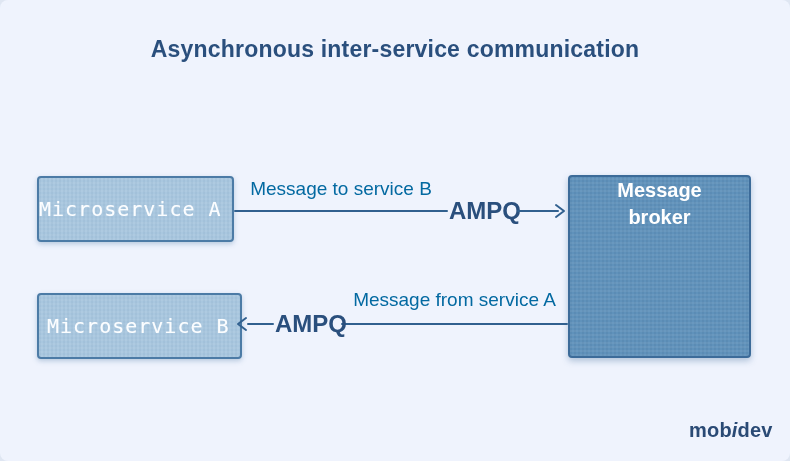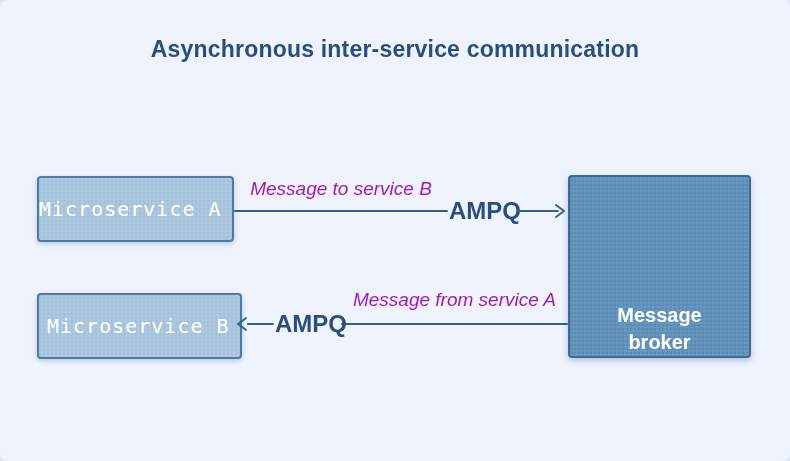--- a/index.html
+++ b/index.html
@@ -68,21 +68,21 @@
     width: 179px;
     height: 179px;
     background-color: #6092bb;
     background-image:
       repeating-linear-gradient(0deg, rgba(255,255,255,0.06) 0 2px, rgba(0,0,0,0) 2px 4px),
       repeating-linear-gradient(90deg, rgba(26,60,100,0.07) 0 2px, rgba(0,0,0,0) 2px 4px);
     border: 2px solid #3c6b99;
     border-radius: 4px;
     box-shadow: 0 3px 6px rgba(60,107,153,0.35);
     display: flex;
-    align-items: flex-end;
+    align-items: flex-start;
     justify-content: center;
   }
   .broker-box .broker-label {
     width: 110px;
     text-align: center;
     color: #ffffff;
     font-size: 20px;
     font-weight: 700;
     line-height: 27px;
   }
@@ -116,23 +116,22 @@
     font-weight: 700;
     line-height: 20px;
   }
   #protocol-top    { left: 449px; top: 201px; width: 64px; }
   #protocol-bottom { left: 275px; top: 314px; width: 64px; }
 
   
   .message-label {
     position: absolute;
     text-align: center;
-    color: #a21caf;
+    color: #0369a1;
     font-size: 19px;
-    font-style: italic;
     line-height: 20px;
   }
   #message-top    { left: 234px; top: 179px; width: 214px; }
   #message-bottom { left: 341px; top: 290px; width: 227px; }
 
   
   .logo {
     position: absolute;
     left: 689px;
     top: 419px;
@@ -174,14 +173,15 @@
   </svg>
 
   <div class="conn-line" id="line-b-in"></div>
   <div class="message-label" id="message-bottom">Message from service A</div>
   <div class="protocol-label" id="protocol-bottom">AMPQ</div>
   <div class="conn-line" id="line-b-arrow"></div>
   <svg class="arrowhead" id="arrowhead-b" viewBox="0 0 12 16">
     <polyline points="10,2 2,8 10,14" fill="none" stroke="#31608f" stroke-width="2" stroke-linecap="round" stroke-linejoin="round"></polyline>
   </svg>
 
+  <div class="logo"><span>mob</span><span class="logo-i">i</span><span>dev</span></div>
 
 </div>
 
 </body></html>

